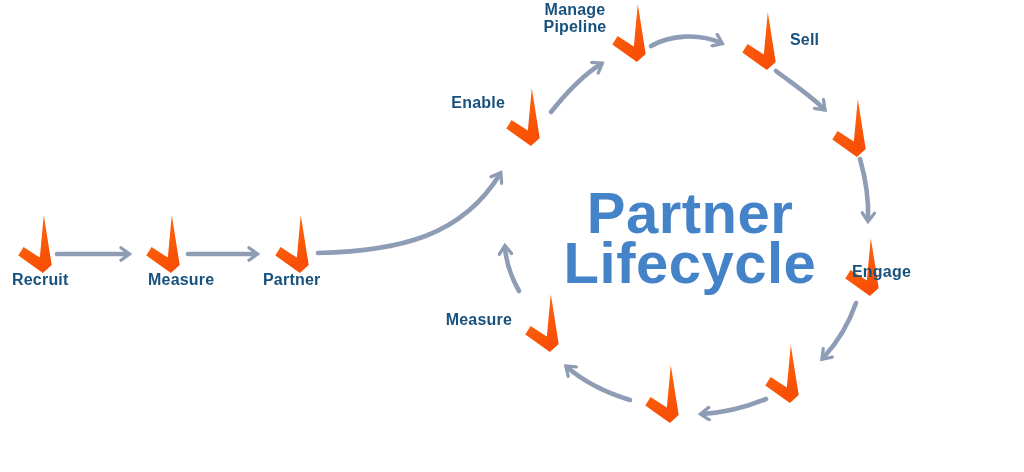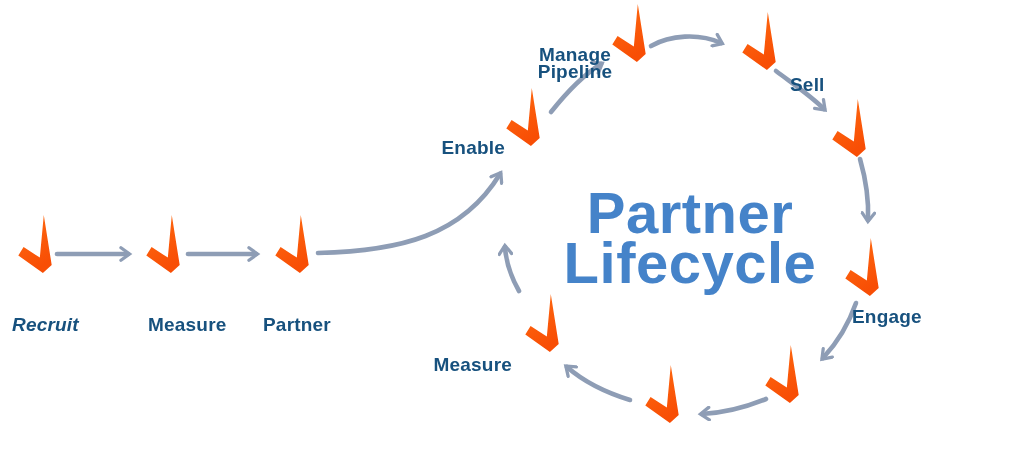--- a/index.html
+++ b/index.html
@@ -14,25 +14,24 @@
     overflow:hidden;
     background:#ffffff;
     font-family:"Liberation Sans","DejaVu Sans",sans-serif;
   }
   .layer{position:absolute;left:0;top:0;}
   .chk{position:absolute;width:38px;height:58px;overflow:visible;}
   .stage-label{
     position:absolute;
     color:var(--label);
     font-weight:bold;
-    font-size:19px;
+    font-size:16px;
     line-height:17px;
     letter-spacing:.2px;
     white-space:pre-line;
-    margin-top:45px;
   }
   .al{text-align:left;}
   .ar{text-align:right;}
   .ac{text-align:center;}
   #diagram-title{
     position:absolute;
     left:558px;top:188px;width:264px;
     text-align:center;
     color:var(--title);
     font-weight:bold;
@@ -47,21 +46,21 @@
   #icon-onboard{left:273px;top:215px;}
   #icon-enable{left:504px;top:88px;}
   #icon-manage-pipeline{left:610px;top:4px;}
   #icon-sell{left:740px;top:12px;}
   #icon-generate-demand{left:830px;top:99px;}
   #icon-engage{left:843px;top:238px;}
   #icon-value-revenue{left:763px;top:345px;}
   #icon-collaborate-optimize{left:643px;top:365px;}
   #icon-measure{left:523px;top:294px;}
   
-  #label-recruit{left:12px;top:271px;width:80px;font-style:italic;}
+  #label-recruit{left:12px;top:271px;width:80px;}
   #label-enroll{left:148px;top:271px;width:80px;}
   #label-onboard{left:263px;top:271px;width:90px;}
   #label-enable{left:425px;top:94px;width:80px;}
   #label-manage-pipeline{left:527px;top:1px;width:96px;}
   #label-sell{left:790px;top:31px;width:60px;}
   #label-generate-demand{left:878px;top:106px;width:100px;}
   #label-engage{left:852px;top:263px;width:90px;}
   #label-value-revenue{left:806px;top:396px;width:100px;}
   #label-collaborate-optimize{left:535px;top:423px;width:124px;}
   #label-measure{left:428px;top:311px;width:84px;}

